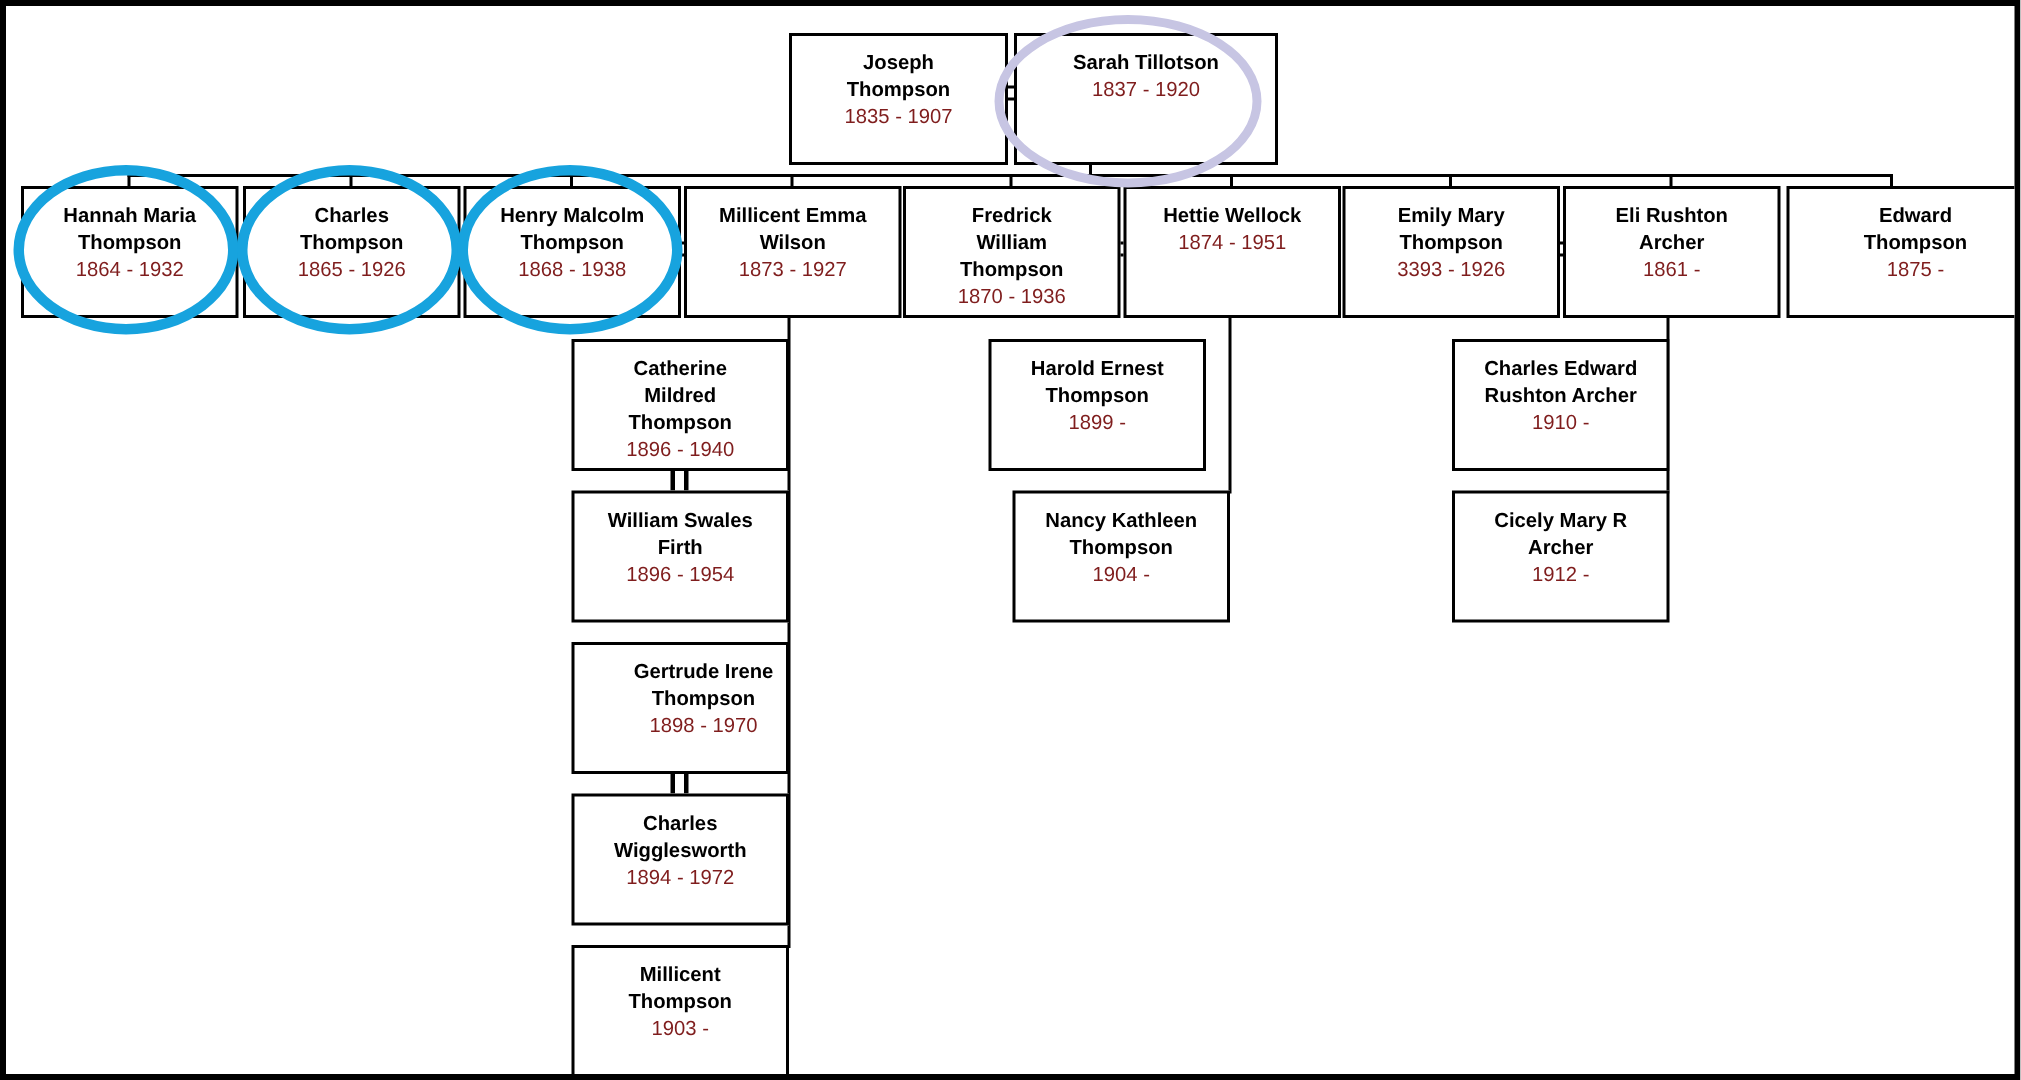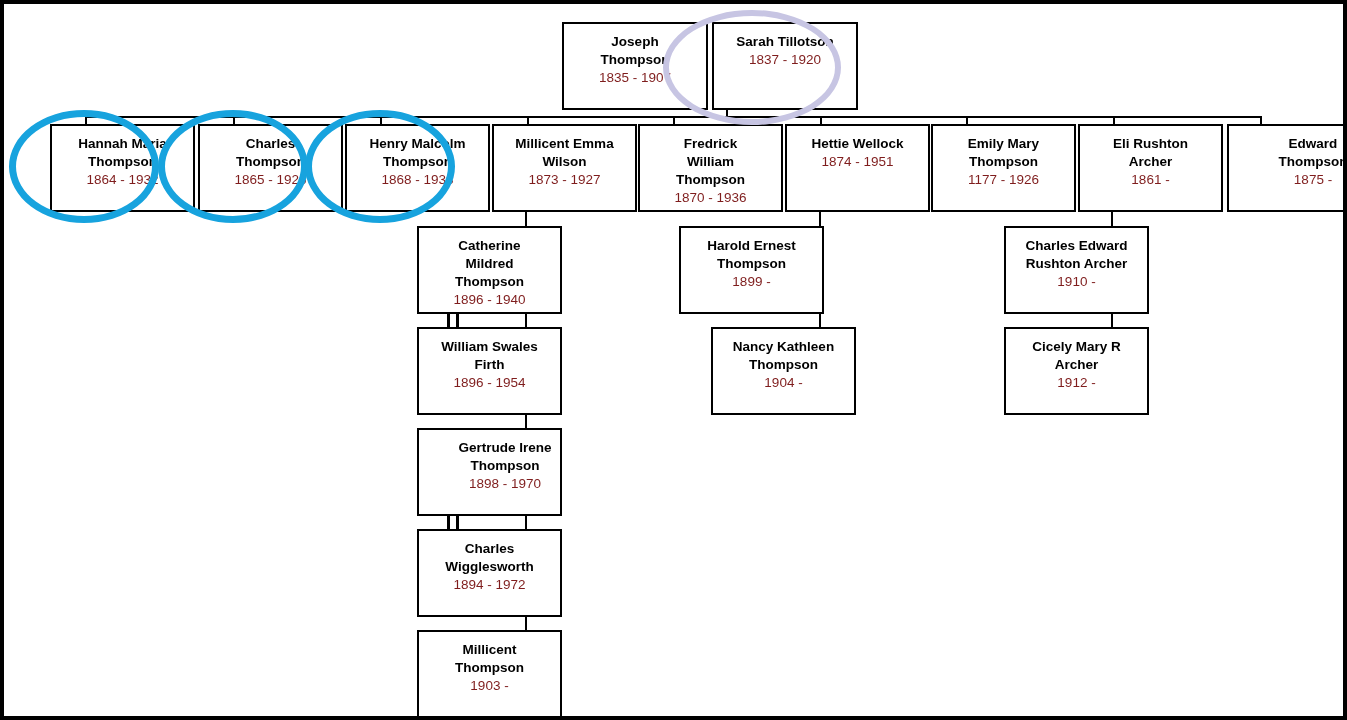--- a/index.html
+++ b/index.html
@@ -13,21 +13,20 @@
     overflow:hidden;
   }
   .pbox{
     position:absolute;
     width:145px;height:88px;
     background:#fff;
     border:2px solid #000;
     box-sizing:border-box;
     text-align:center;
     padding-top:9px;
-    margin-left:36px;
   }
   .pname{
     font-weight:bold;
     font-size:13.5px;
     line-height:18px;
     color:#000;
     white-space:pre-line;
   }
   .pdates{
     font-size:13.5px;
@@ -84,21 +83,21 @@
   <div class="m-horiz" style="left:739px;top:157px;"></div>
   <div class="m-horiz" style="left:1032px;top:157px;"></div>
   <div class="m-vert" style="left:443px;top:309px;"></div>
   <div class="m-vert" style="left:443px;top:511px;"></div>
 
   <div class="pbox" style="left:522px;top:18px;width:146px;">
     <div class="pname">Joseph
 Thompson</div>
     <div class="pdates">1835 - 1907</div>
   </div>
-  <div class="pbox" style="left:672px;top:18px;width:146px;">
+  <div class="pbox" style="left:672px;top:18px;width:176px;">
     <div class="pname">Sarah Tillotson</div>
     <div class="pdates">1837 - 1920</div>
   </div>
 
   <div class="pbox" style="left:10px;top:120px;">
     <div class="pname">Hannah Maria
 Thompson</div>
     <div class="pdates">1864 - 1932</div>
   </div>
   <div class="pbox" style="left:158px;top:120px;">
@@ -122,21 +121,21 @@
 Thompson</div>
     <div class="pdates">1870 - 1936</div>
   </div>
   <div class="pbox" style="left:745px;top:120px;">
     <div class="pname">Hettie Wellock</div>
     <div class="pdates">1874 - 1951</div>
   </div>
   <div class="pbox" style="left:891px;top:120px;">
     <div class="pname">Emily Mary
 Thompson</div>
-    <div class="pdates">1177 - 1926</div>
+    <div class="pdates">3393 - 1926</div>
   </div>
   <div class="pbox" style="left:1038px;top:120px;">
     <div class="pname">Eli Rushton
 Archer</div>
     <div class="pdates">1861 -</div>
   </div>
   <div class="pbox" style="left:1187px;top:120px;width:172px;">
     <div class="pname">Edward
 Thompson</div>
     <div class="pdates">1875 -</div>
@@ -162,21 +161,21 @@
     <div class="pname">Charles
 Wigglesworth</div>
     <div class="pdates">1894 - 1972</div>
   </div>
   <div class="pbox" style="left:377px;top:626px;">
     <div class="pname">Millicent
 Thompson</div>
     <div class="pdates">1903 -</div>
   </div>
 
-  <div class="pbox" style="left:639px;top:222px;">
+  <div class="pbox" style="left:655px;top:222px;">
     <div class="pname">Harold Ernest
 Thompson</div>
     <div class="pdates">1899 -</div>
   </div>
   <div class="pbox" style="left:671px;top:323px;">
     <div class="pname">Nancy Kathleen
 Thompson</div>
     <div class="pdates">1904 -</div>
   </div>
 

